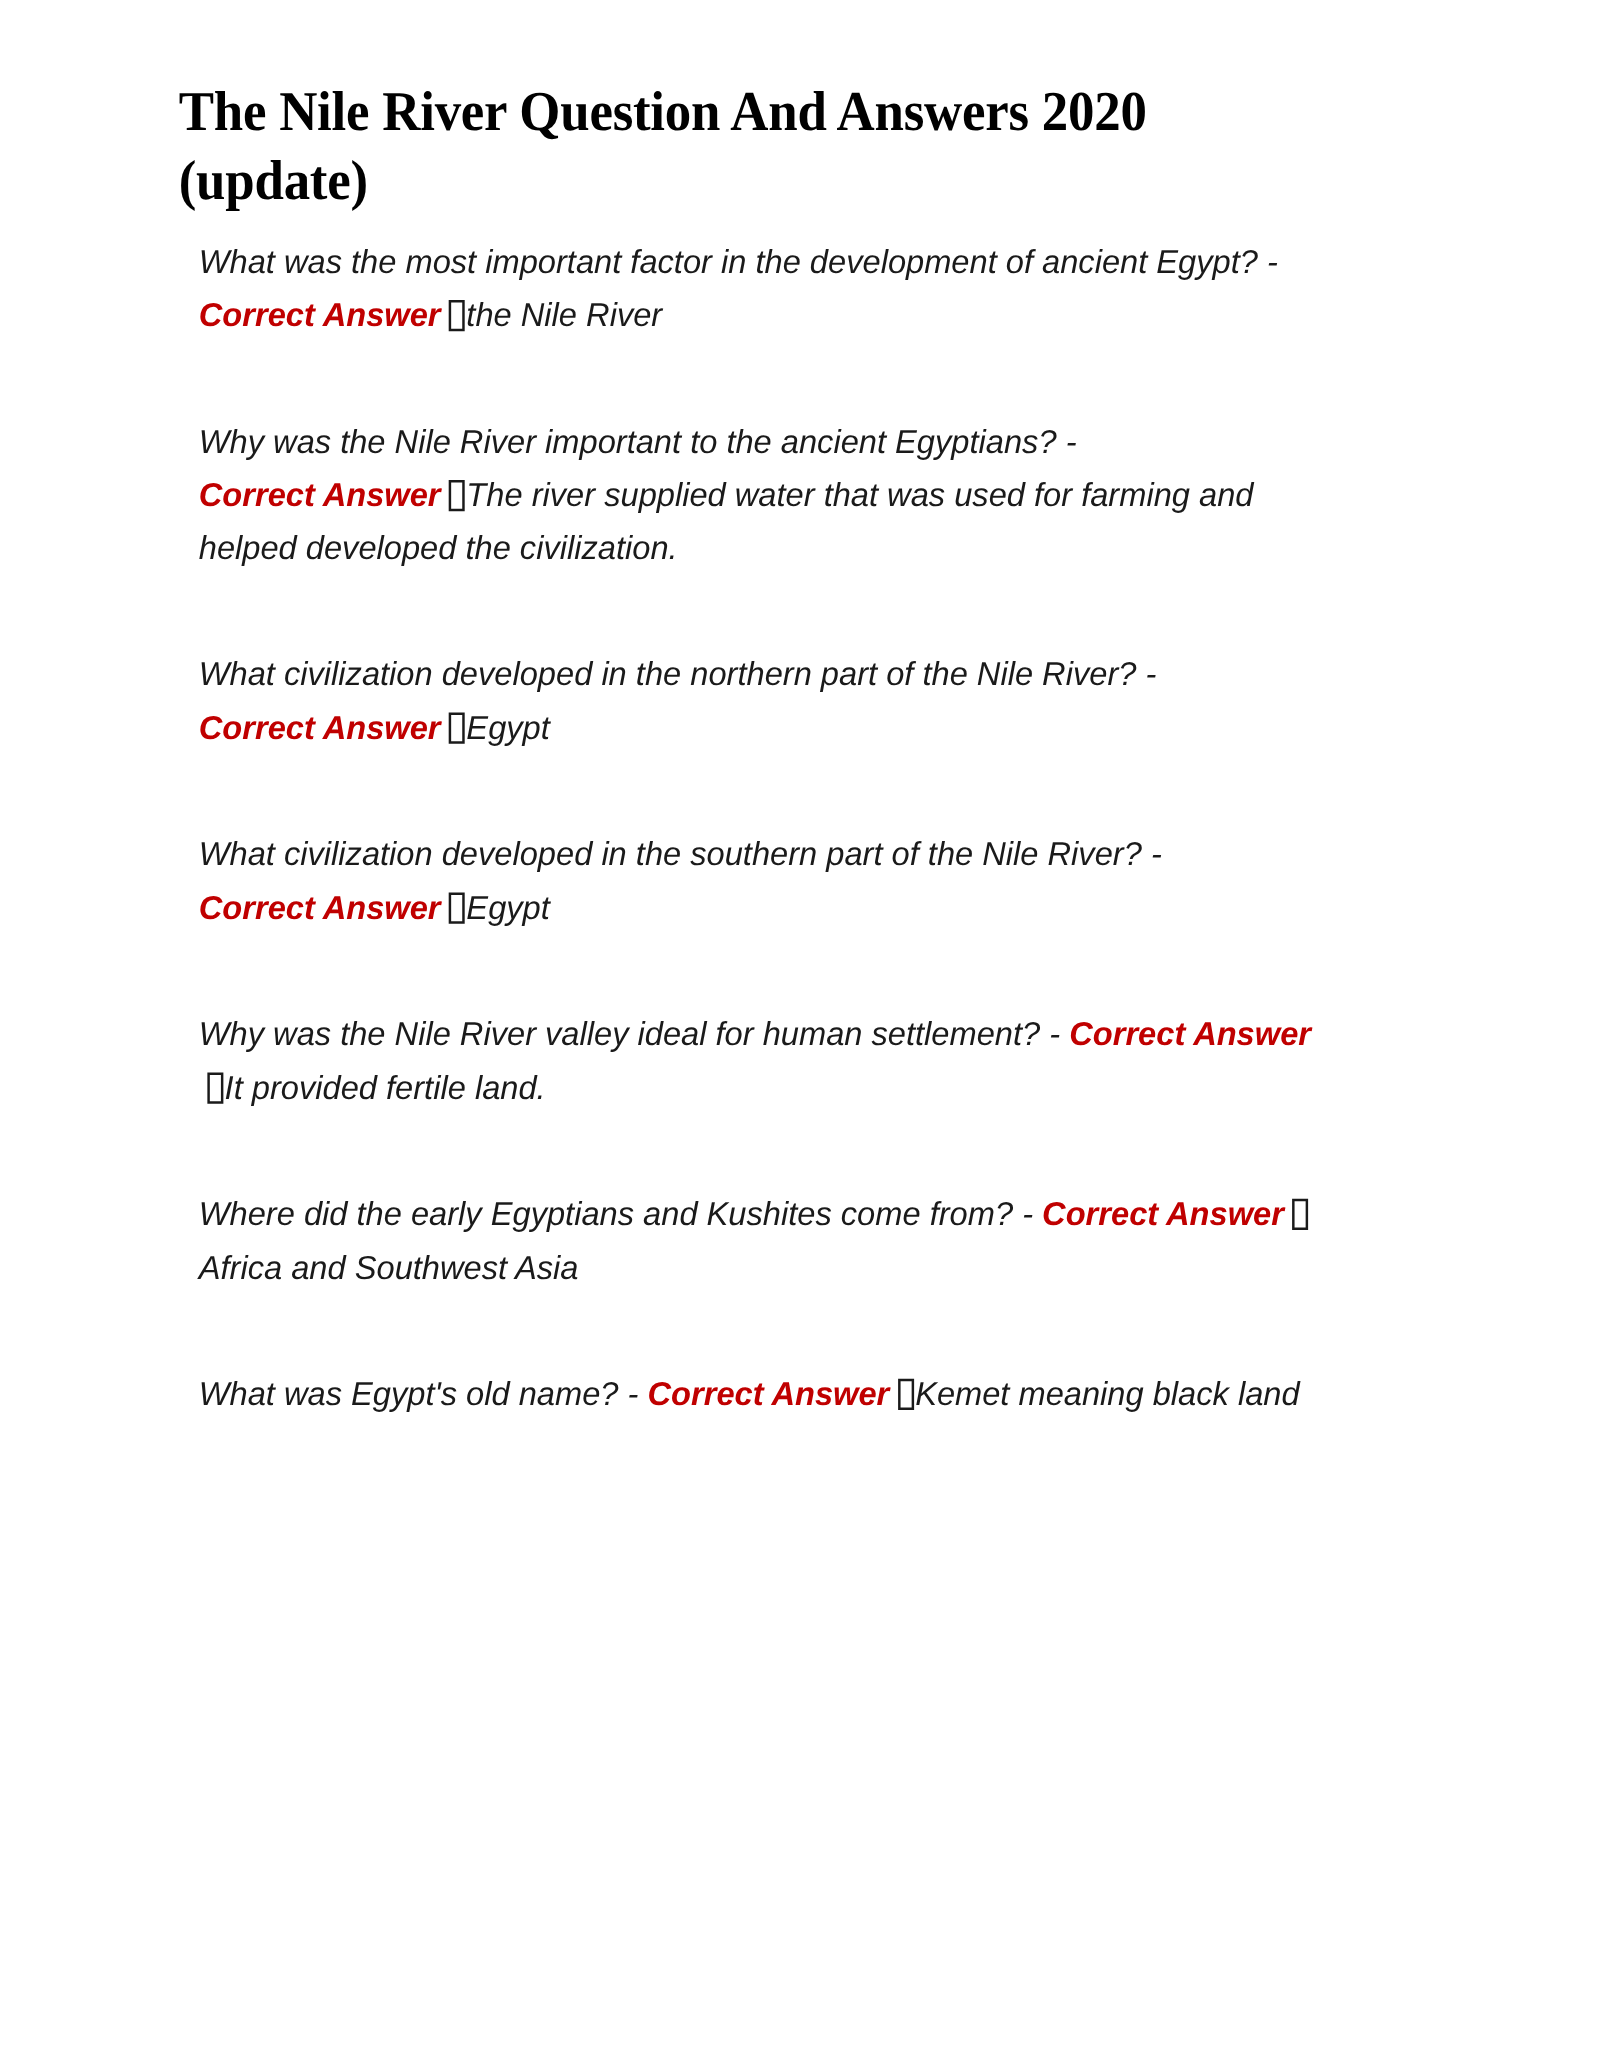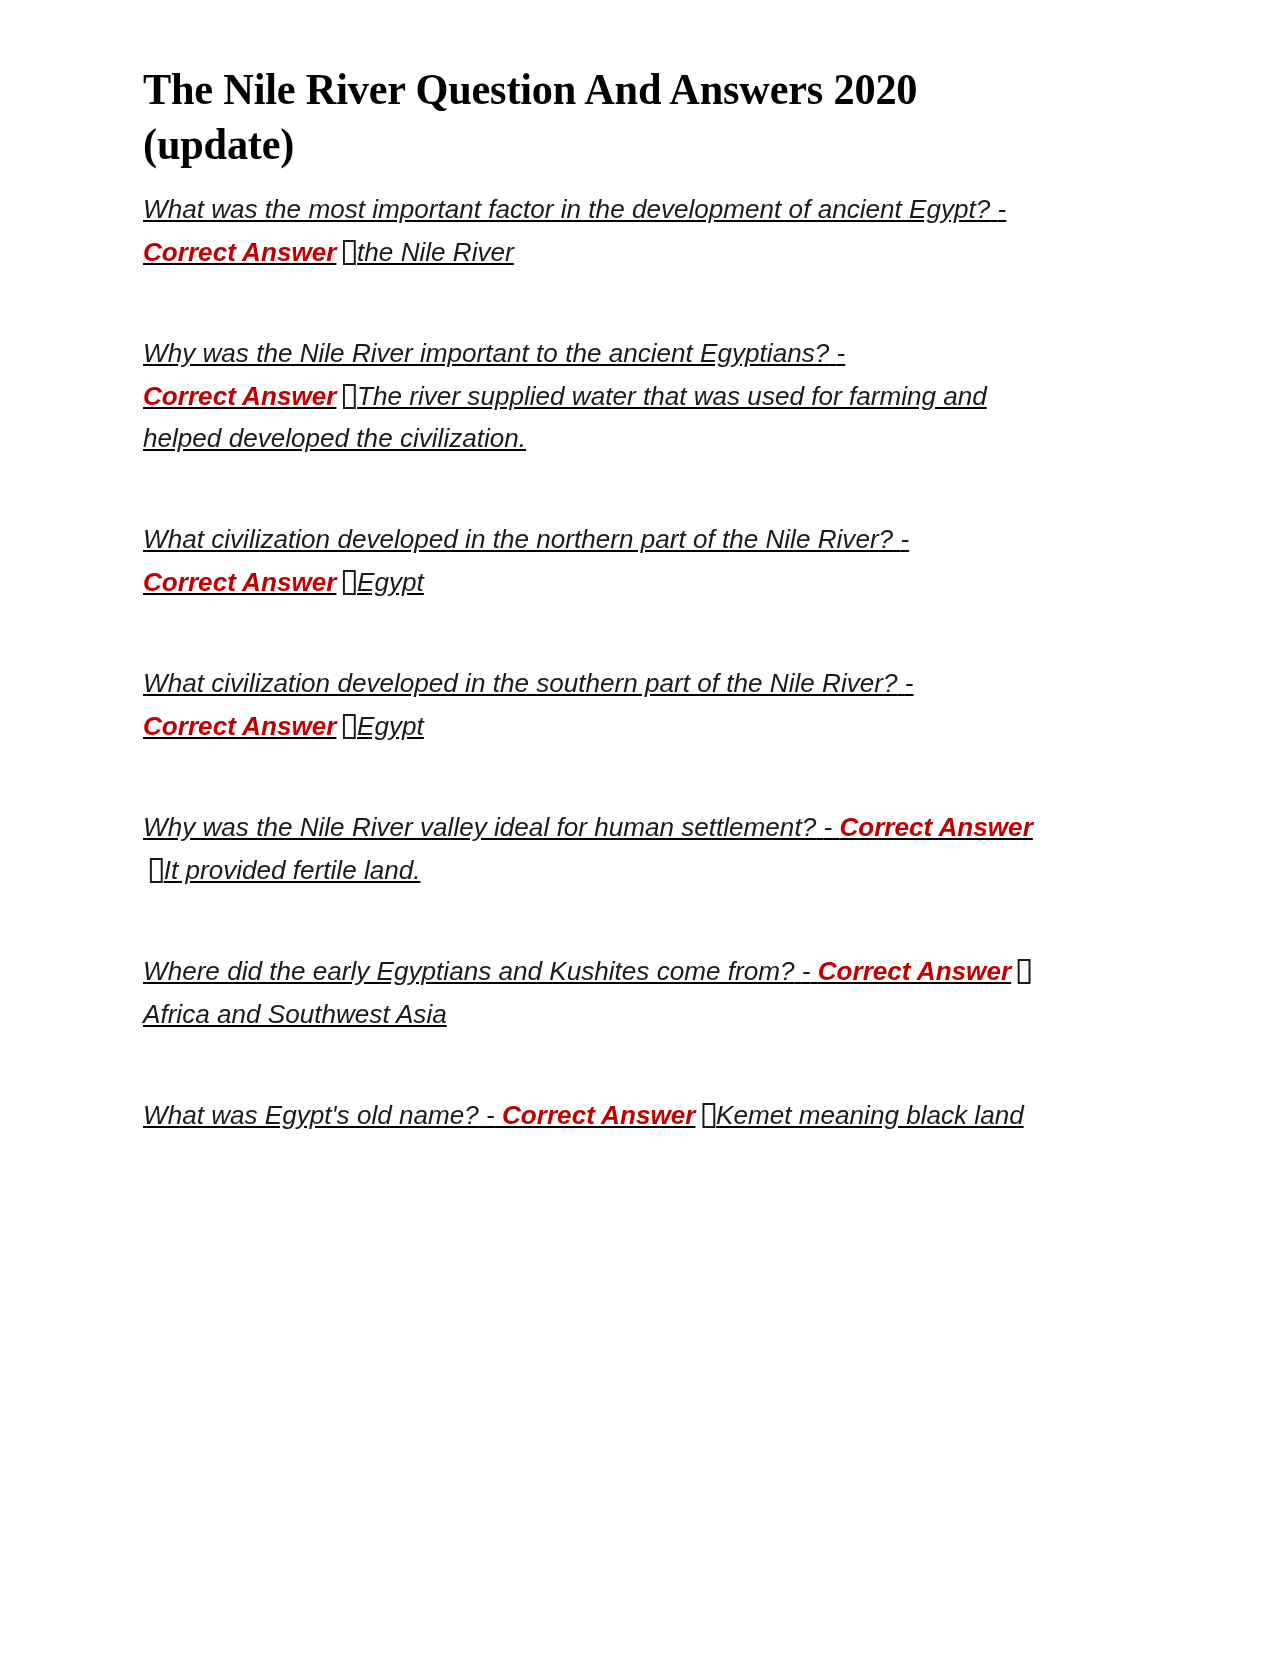--- a/index.html
+++ b/index.html
@@ -28,23 +28,22 @@
     font-size: 45px;
     line-height: 1.22;
     letter-spacing: -0.2px;
     color: #000000;
     margin: 0 0 16px 0;
     max-width: 900px;
     transform: scaleX(0.94);
     transform-origin: left top;
   }
   .qa-list {
-    margin: 0;
+    margin: 16px;
     padding: 0;
-    text-decoration: underline;
   }
   .qa-block {
     font-family: "Liberation Sans", sans-serif;
     font-style: italic;
     font-size: 26.5px;
     line-height: 1.62;
     color: #1a1a1a;
     margin: 0 0 58px 0;
     max-width: 910px;
     transform: scaleX(0.985);

